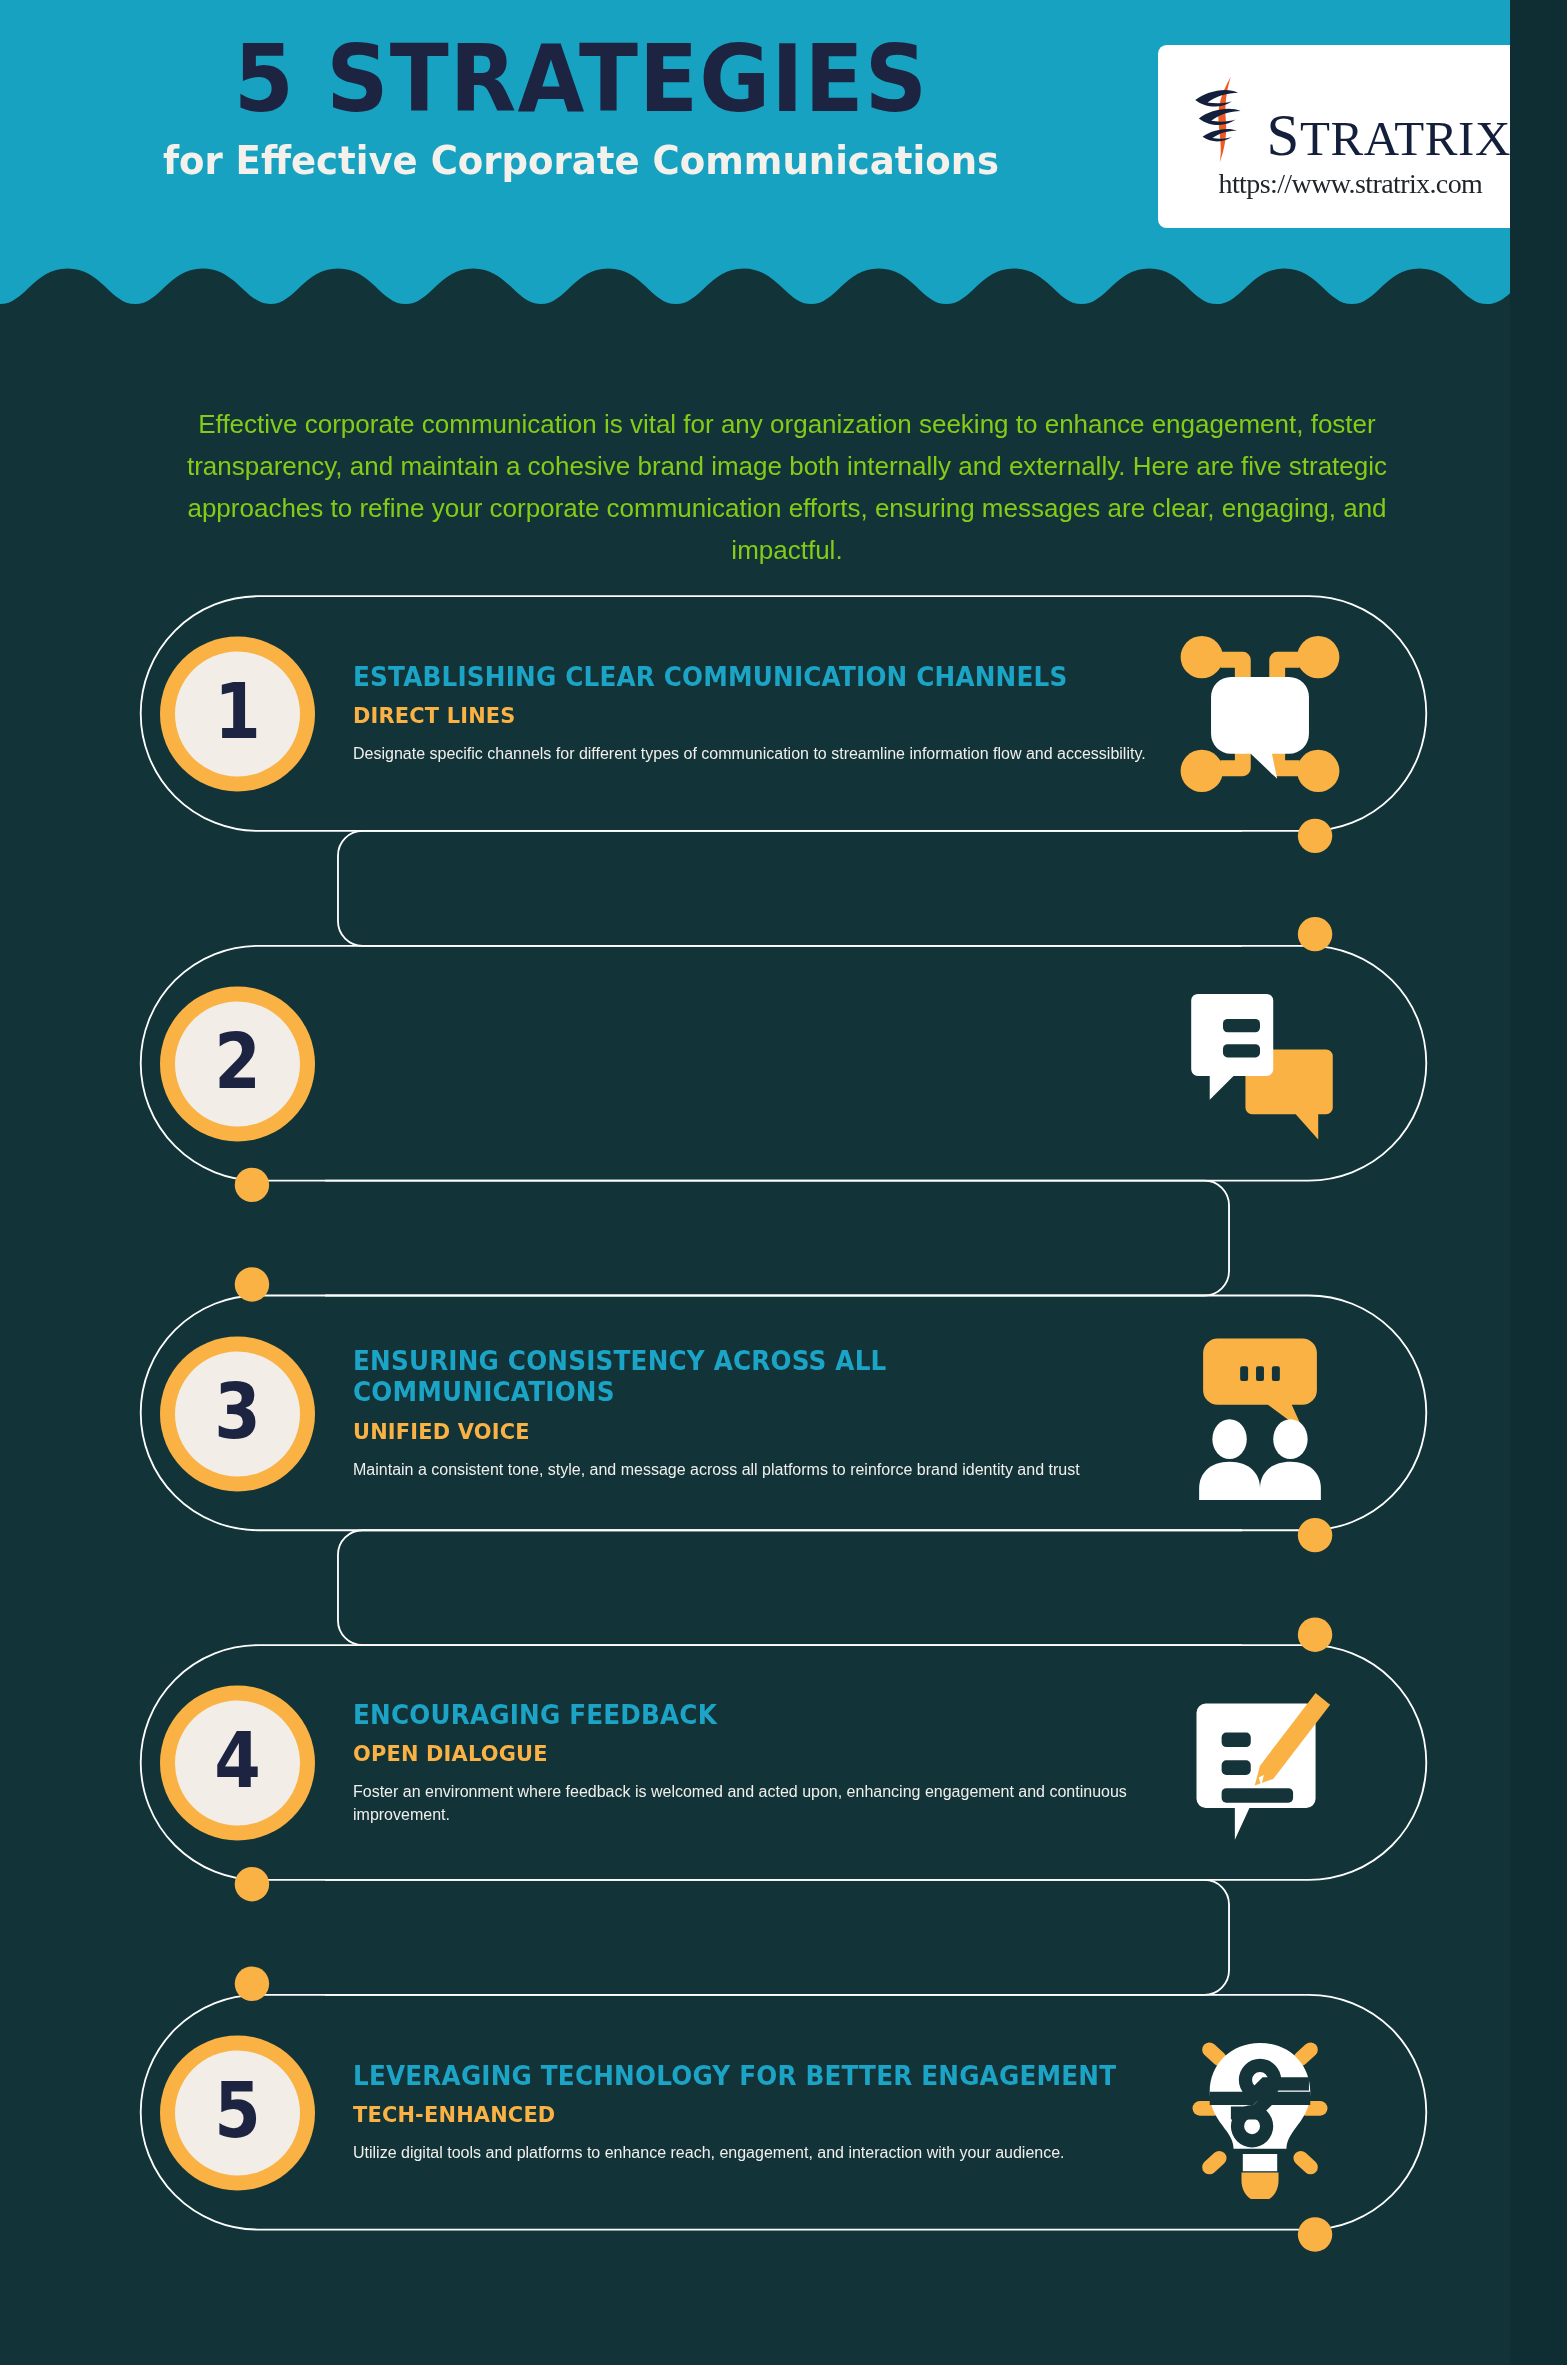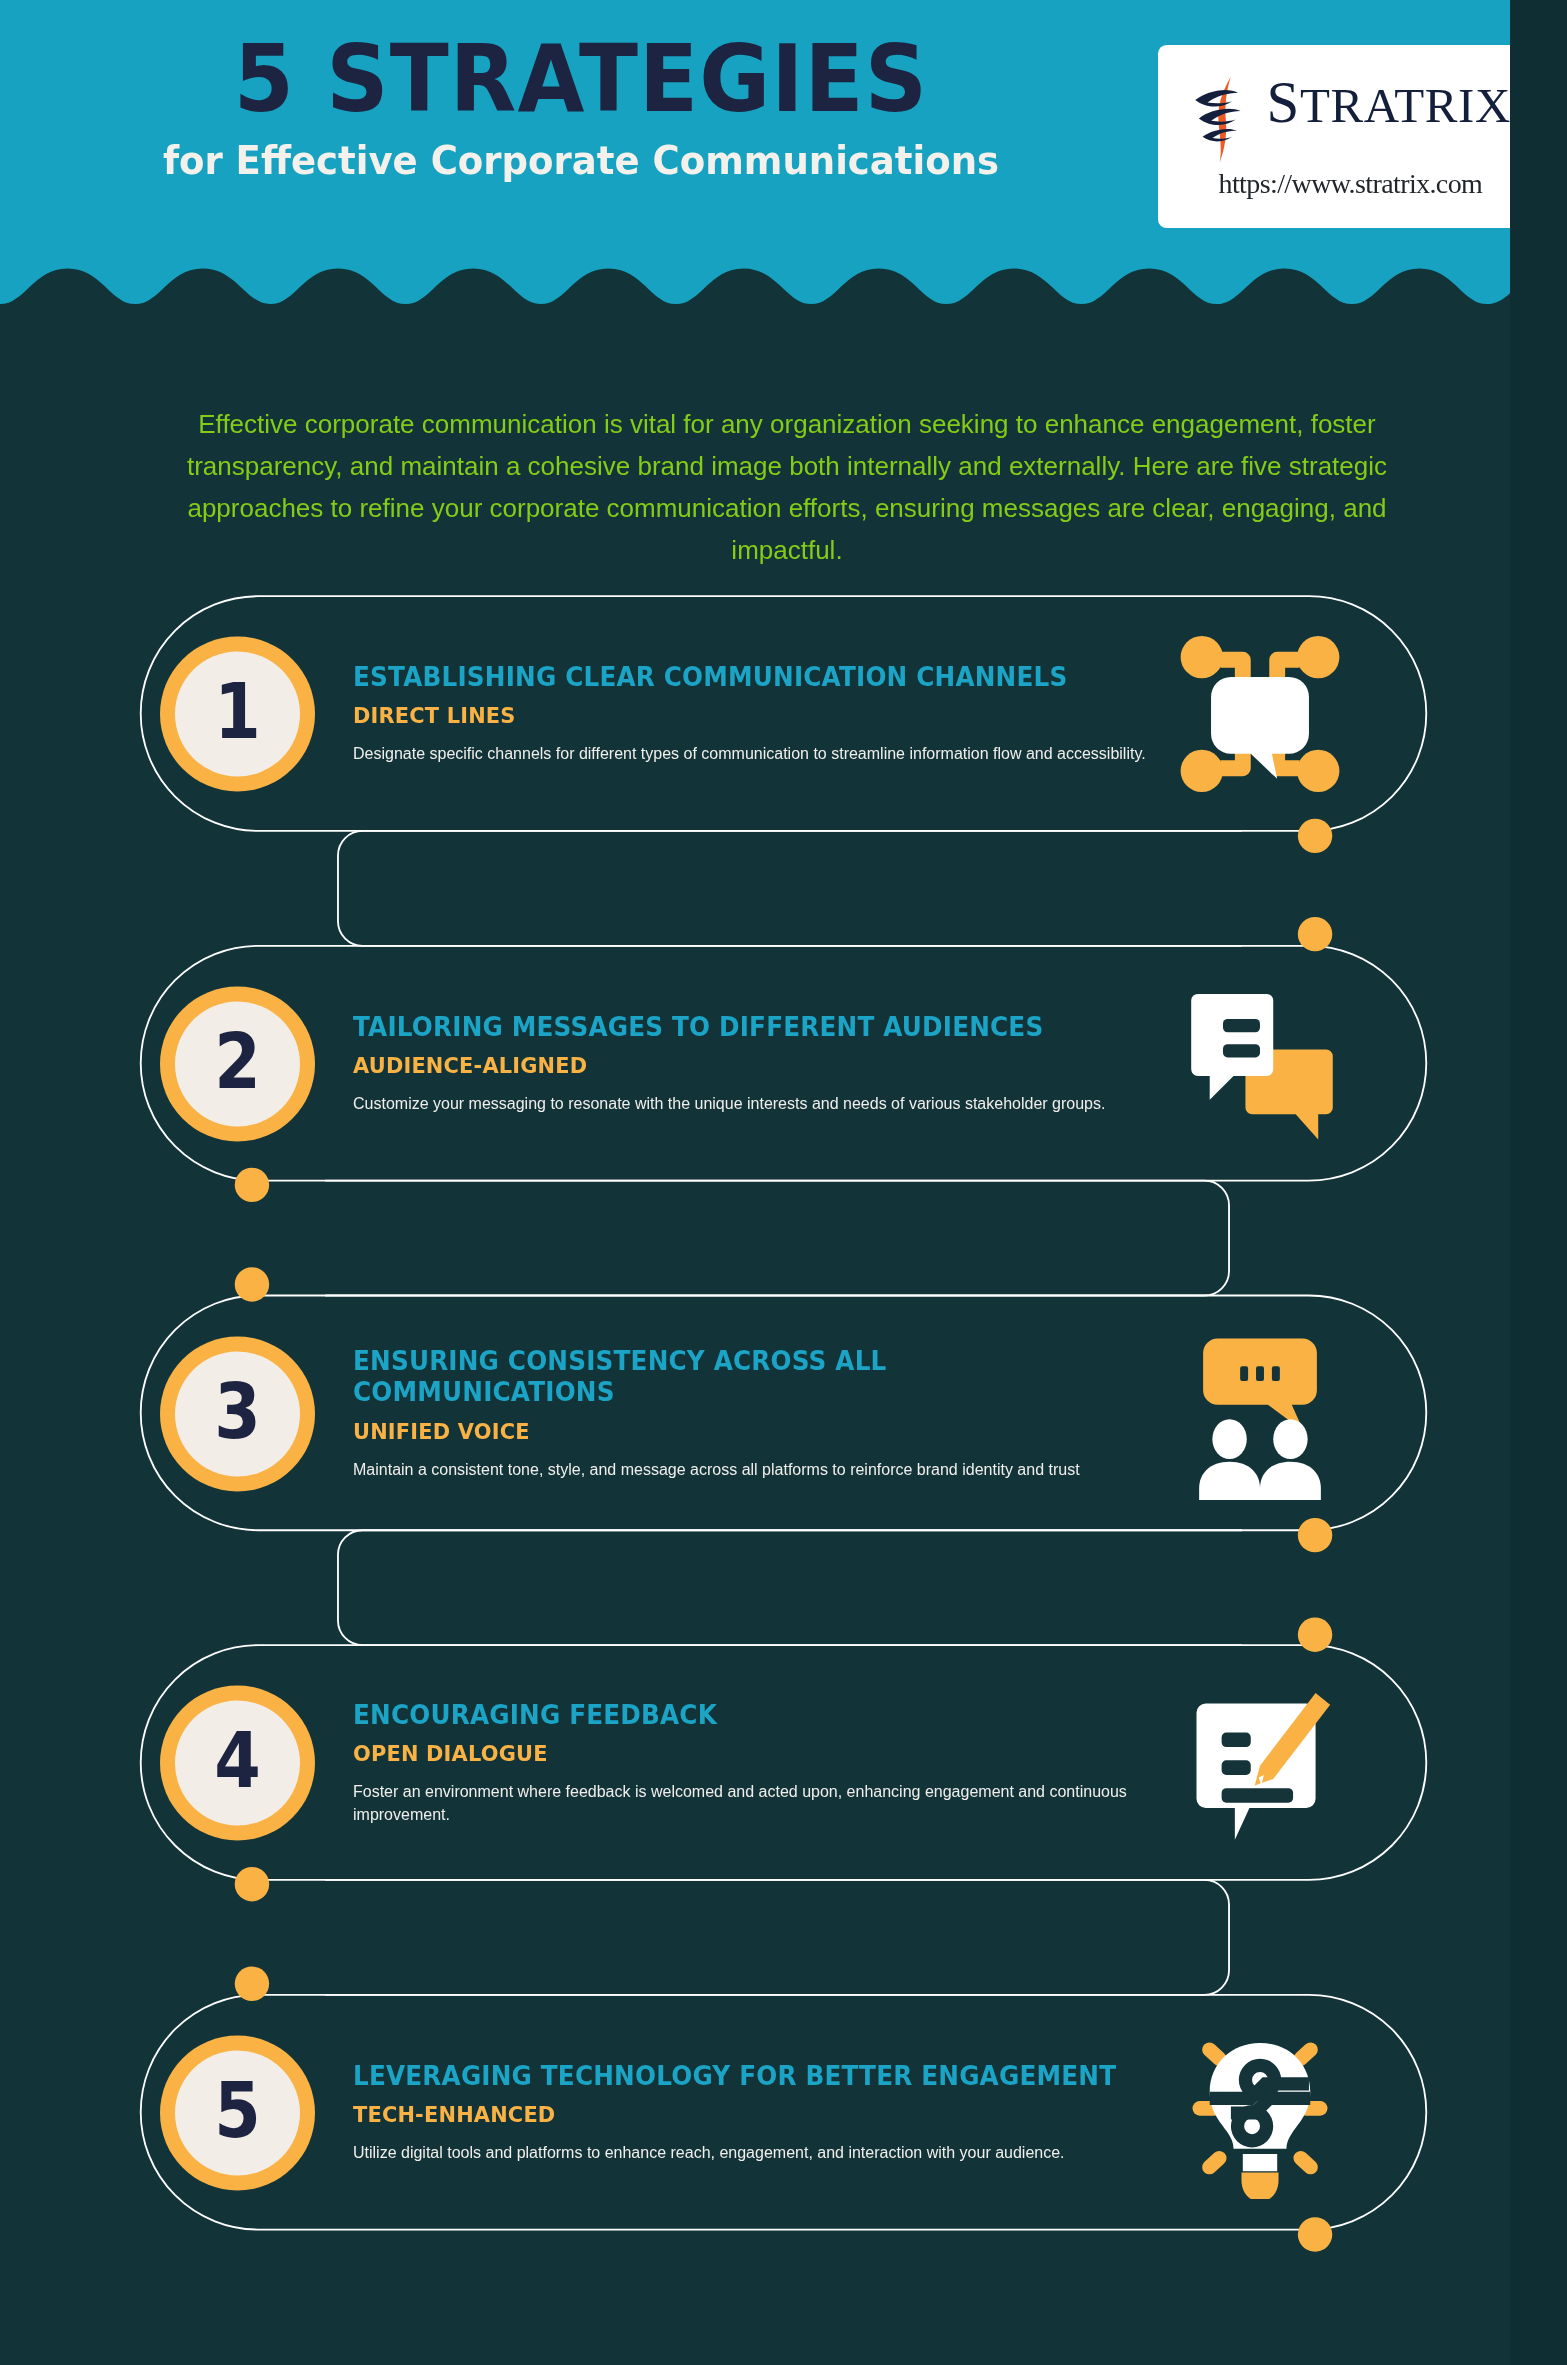--- a/index.html
+++ b/index.html
@@ -59,21 +59,21 @@
     height: 183px;
     background: #ffffff;
     border-radius: 8.6px;
     display: flex;
     flex-direction: column;
     align-items: center;
     justify-content: center;
   }
   .logo-row {
     display: flex;
-    align-items: flex-start;
+    align-items: flex-end;
     justify-content: center;
     gap: 3.7px;
     margin-bottom: 3.7px;
   }
   .logo-mark { width: 73px; height: 92px; display:block; }
   .logo-word {
     font-family: "Liberation Serif", serif;
     font-size: 49px;
     color: #141f3b;
     letter-spacing: 0.6px;
@@ -299,25 +299,20 @@
         </svg>
       </div>
     </div>
 
     <div class="card" style="left:160px; top:356px; width:1229px;">
       <div class="num-circle">
         <div class="num-inner">
           <span class="num-text">2</span>
         </div>
       </div>
-      <div class="body">
-        <div class="h">TAILORING MESSAGES TO DIFFERENT AUDIENCES</div>
-        <div class="sub">AUDIENCE-ALIGNED</div>
-        <div class="desc">Customize your messaging to resonate with the unique interests and needs of various stakeholder groups.</div>
-      </div>
       <div class="icon-wrap">
         <svg viewBox="0 0 260 260">
           <path fill="#f9b243" d="M118,108 h112 a10,10 0 0 1 10,10 v78 a10,10 0 0 1 -10,10 h-12 v38 l-34,-38 h-66 a10,10 0 0 1 -10,-10 v-78 a10,10 0 0 1 10,-10 z"></path>
           <path fill="#ffffff" d="M36,24 h104 a10,10 0 0 1 10,10 v104 a10,10 0 0 1 -10,10 h-50 l-36,36 v-36 h-18 a10,10 0 0 1 -10,-10 v-104 a10,10 0 0 1 10,-10 z"></path>
           <rect x="74" y="62" width="56" height="20" rx="7" fill="#14343a"></rect>
           <rect x="74" y="100" width="56" height="20" rx="7" fill="#14343a"></rect>
         </svg>
       </div>
     </div>
 

